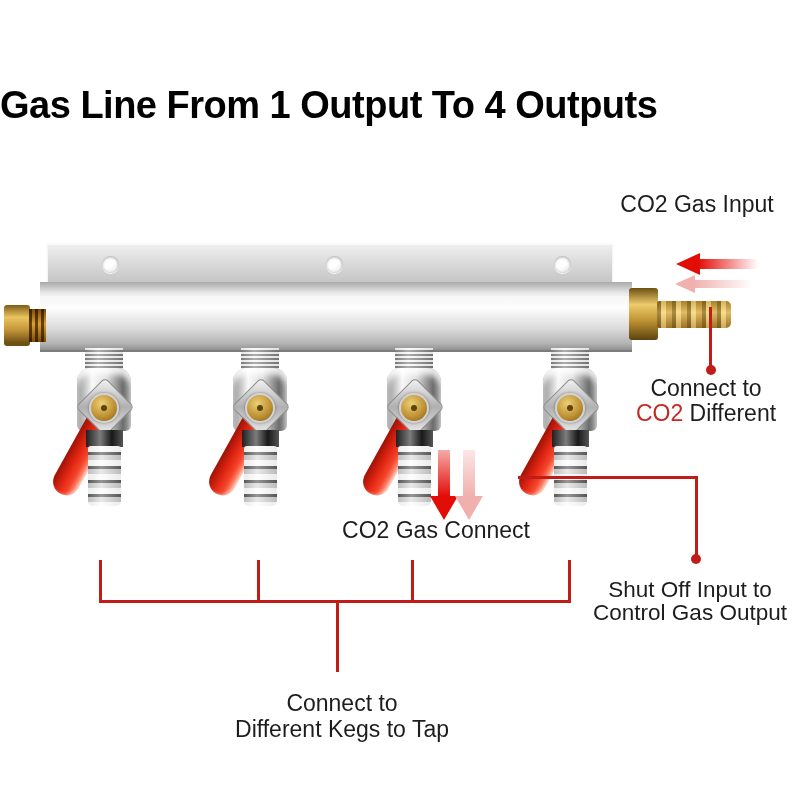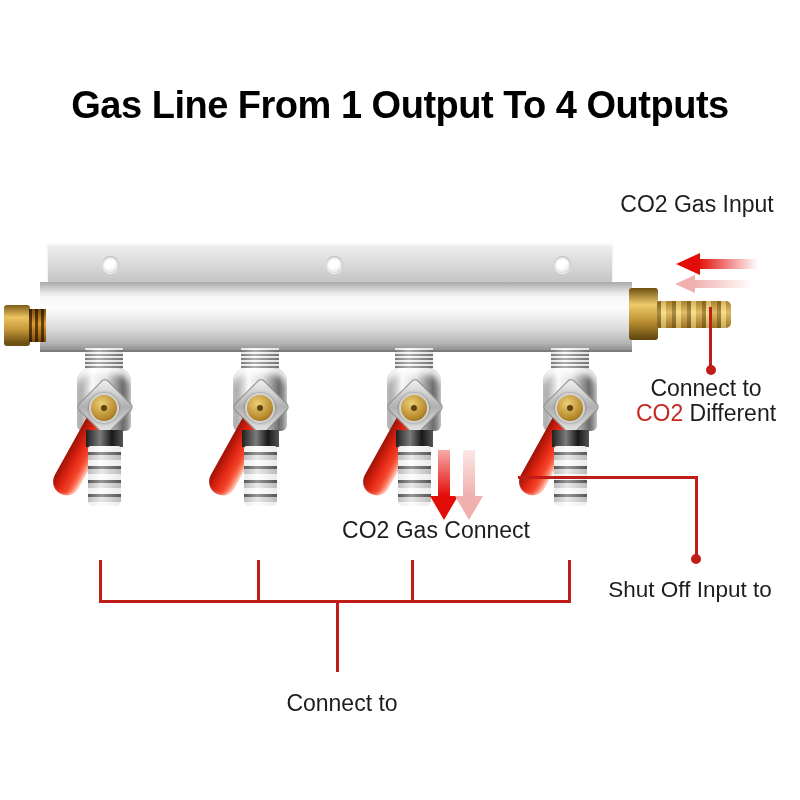--- a/index.html
+++ b/index.html
@@ -1,21 +1,21 @@
 <!DOCTYPE html>
 <html><head>
 <meta charset="utf-8">
 <style>
   html,body{margin:0;padding:0;}
   body{width:800px;height:800px;position:relative;background:#ffffff;overflow:hidden;
        font-family:"Liberation Sans", sans-serif;}
   .abs{position:absolute;}
 
   
-  .title{left:0;right:0;top:82px;text-align:center;font-weight:bold;font-size:38px;
+  .title{left:0;right:0;top:82px;text-align:left;font-weight:bold;font-size:38px;
          line-height:46px;letter-spacing:-0.5px;color:#000;}
 
   
   .lbl{font-size:23px;color:#1d1d1d;text-align:center;}
   .lbl-input{left:592px;top:191px;width:210px;}
   .lbl-regulator{left:611px;top:376px;width:190px;line-height:25px;}
   .lbl-output{left:331px;top:517px;width:210px;}
   .lbl-shutoff{left:577px;top:578px;width:226px;line-height:23px;font-size:22.5px;}
   .lbl-kegs{left:217px;top:690px;width:250px;line-height:26px;}
   .red-text{color:#c32a22;}
@@ -203,17 +203,19 @@
 
 <div class="abs lbl lbl-regulator">
   <span>Connect to</span><br>
   <span class="red-text">CO2</span><span> Different</span>
 </div>
 
 <div class="abs lbl lbl-output">CO2 Gas Connect</div>
 
 <div class="abs lbl lbl-shutoff">
   <span>Shut Off Input to</span><br>
+  <span>Control Gas Output</span>
 </div>
 
 <div class="abs lbl lbl-kegs">
   <span>Connect to</span><br>
+  <span>Different Kegs to Tap</span>
 </div>
 
 </body></html>

